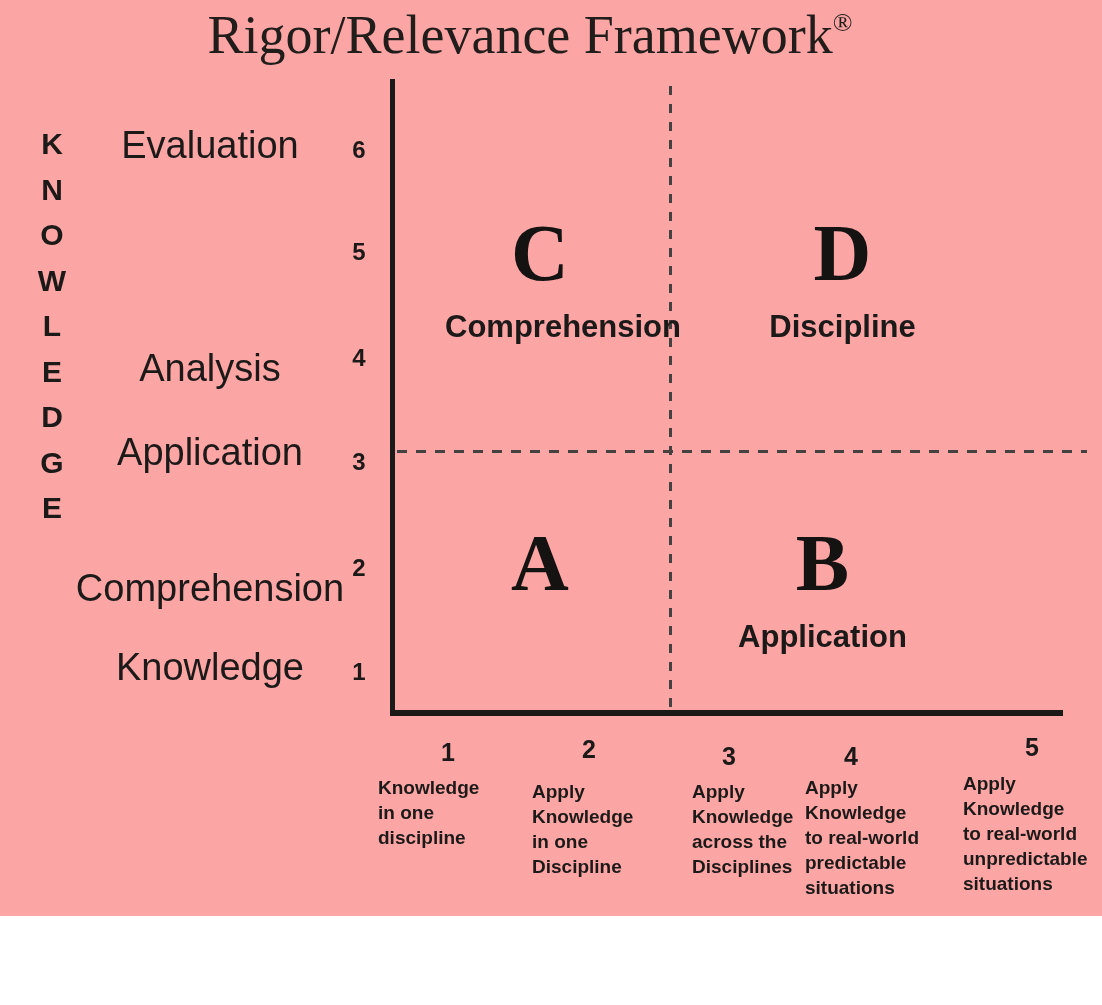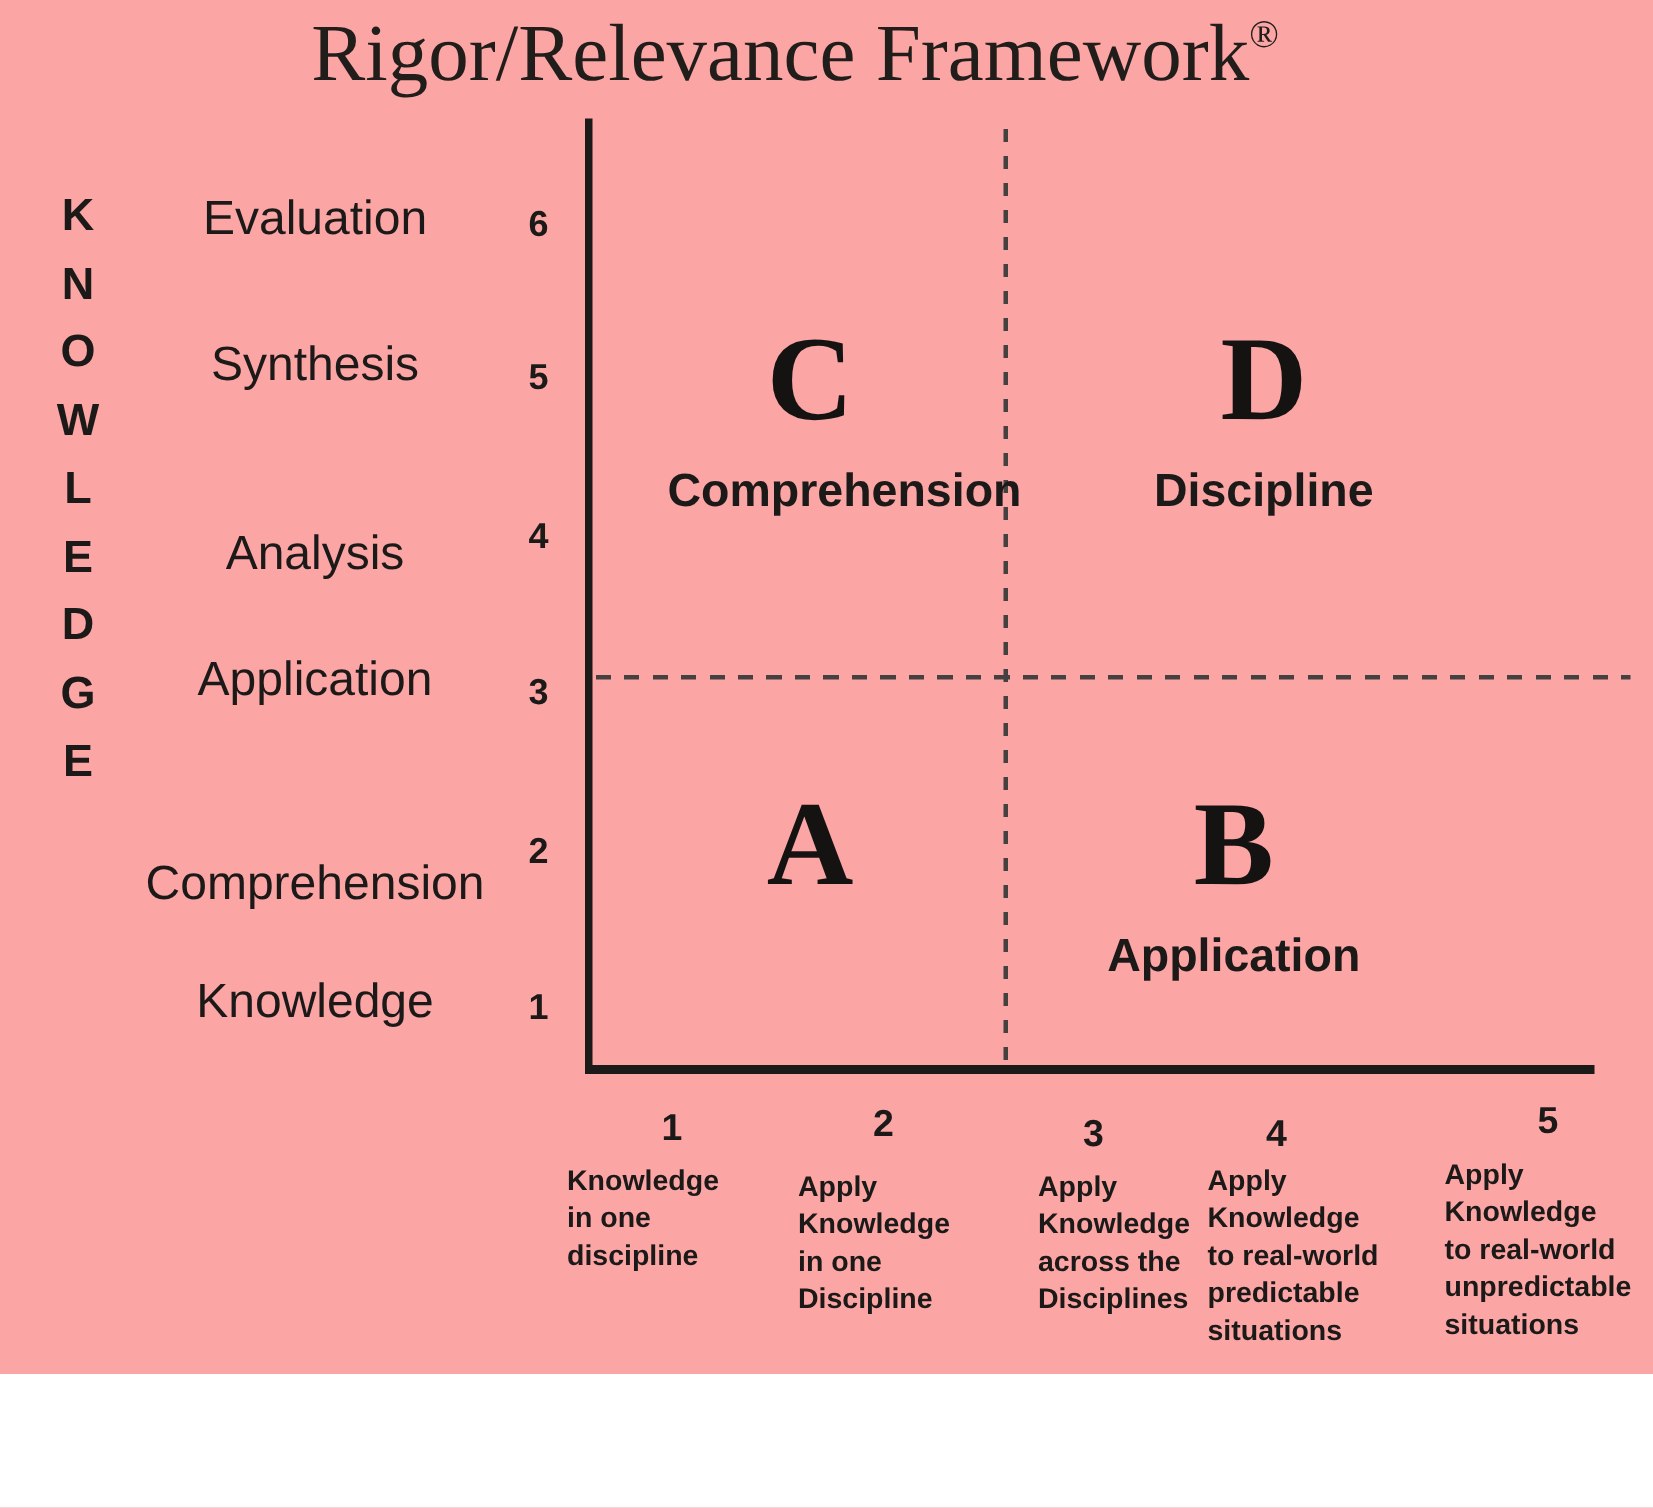--- a/index.html
+++ b/index.html
@@ -18,21 +18,21 @@
 
   
   .v-word {
     position:absolute; left:31px; top:121px; width:42px; text-align:center;
     font-size:30px; font-weight:700; line-height:45.5px; white-space:pre-line;
   }
 
   
   .y-label {
     position:absolute; left:45px; width:330px; text-align:center;
-    font-size:32px; font-weight:400; height:40px; line-height:40px;
+    font-size:38px; font-weight:400; height:40px; line-height:40px;
   }
   .yl-0 { top:125px; } .yl-1 { top:222px; } .yl-2 { top:348px; }
   .yl-3 { top:432px; } .yl-4 { top:568px; } .yl-5 { top:647px; }
 
   
   .y-num {
     position:absolute; left:344px; width:30px; text-align:center;
     font-size:24px; font-weight:700; height:28px; line-height:28px;
   }
   .yn-0 { top:136px; } .yn-1 { top:238px; } .yn-2 { top:344px; }
@@ -111,21 +111,20 @@
 N
 O
 W
 L
 E
 D
 G
 E</div>
 
   <div class="y-label yl-0">Evaluation</div>
-  <div class="y-label yl-1">Synthesis</div>
   <div class="y-label yl-2">Analysis</div>
   <div class="y-label yl-3">Application</div>
   <div class="y-label yl-4">Comprehension</div>
   <div class="y-label yl-5">Knowledge</div>
 
   <div class="y-num yn-0">6</div>
   <div class="y-num yn-1">5</div>
   <div class="y-num yn-2">4</div>
   <div class="y-num yn-3">3</div>
   <div class="y-num yn-4">2</div>

